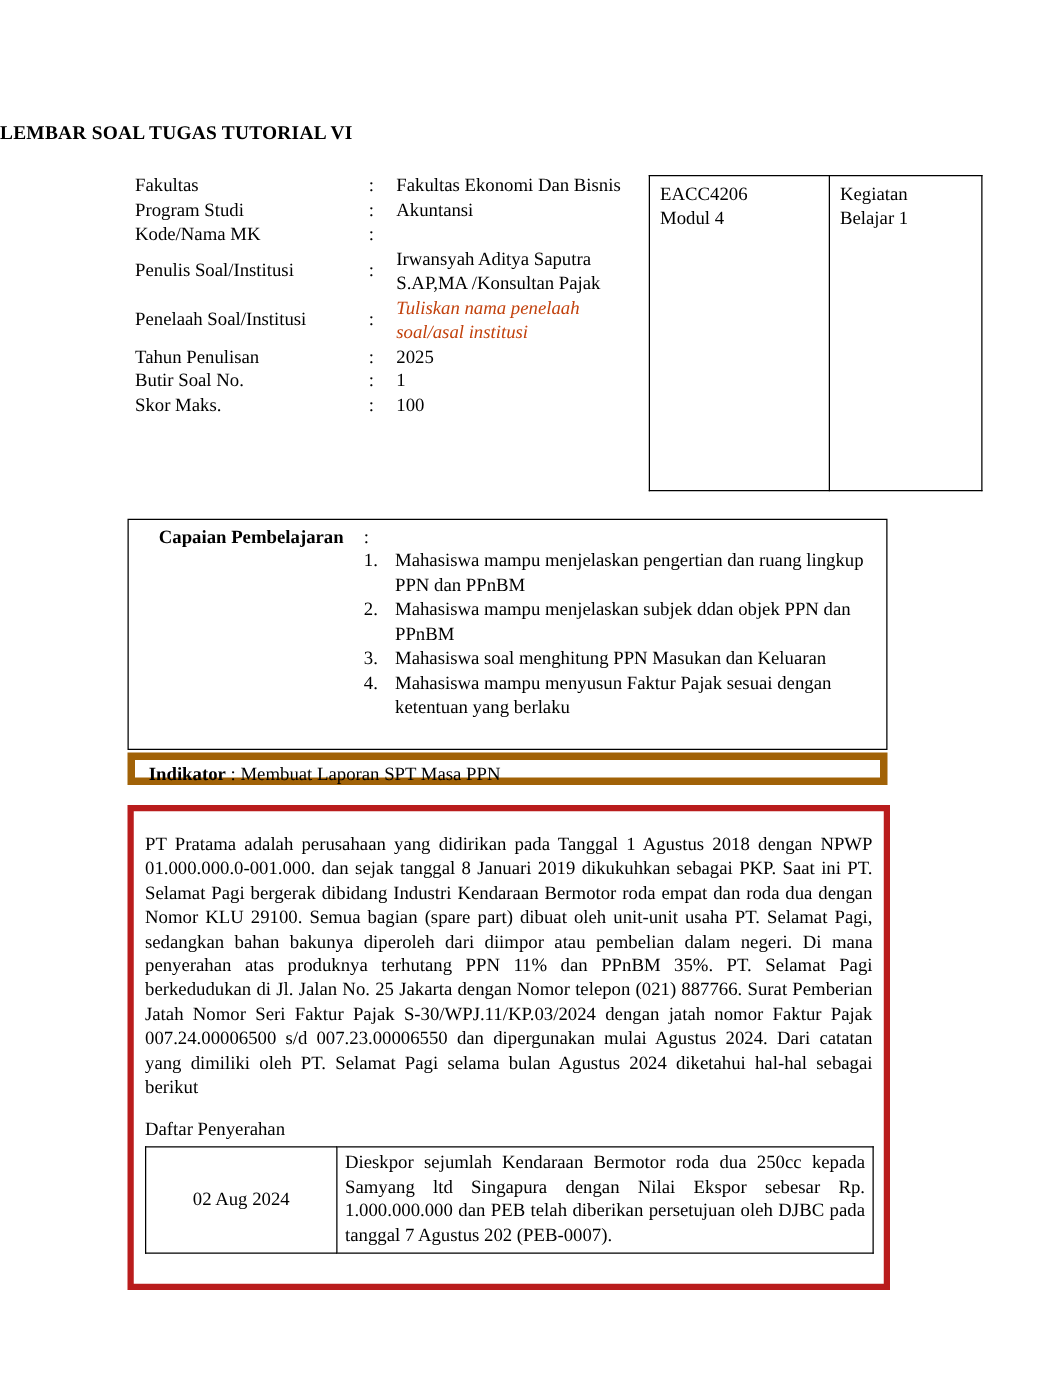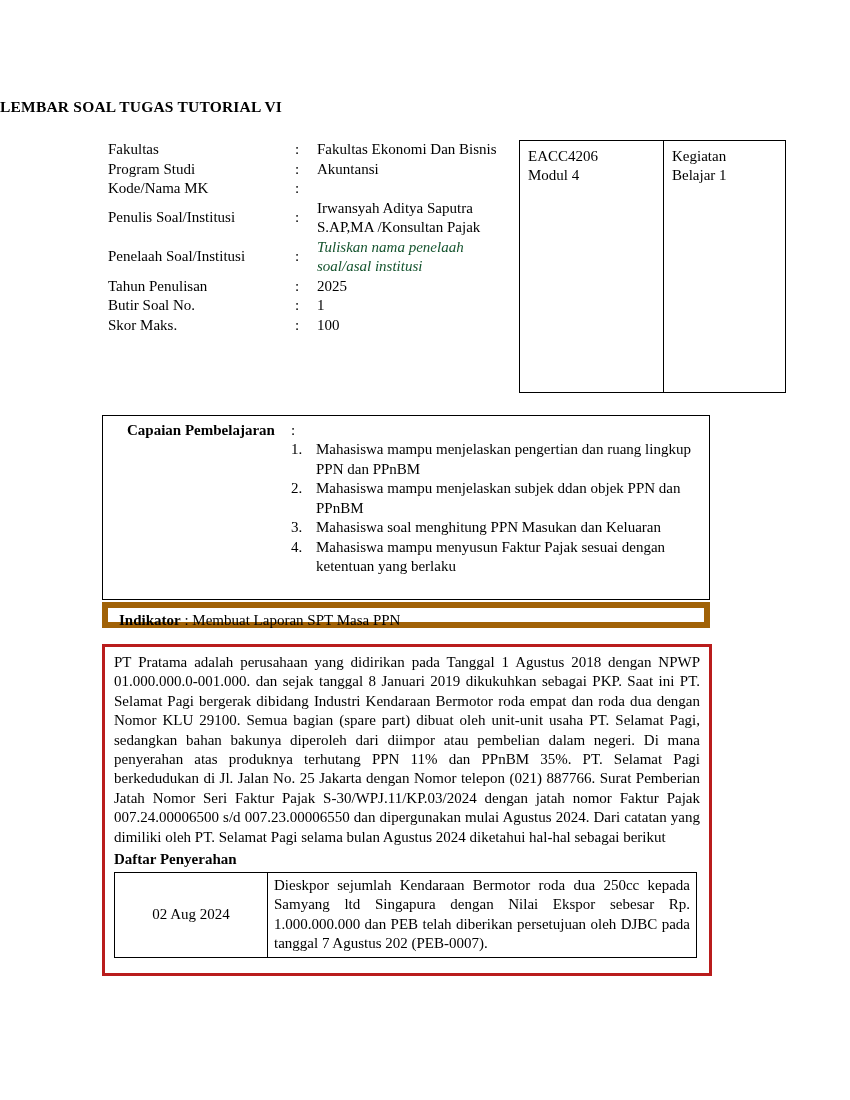--- a/index.html
+++ b/index.html
@@ -53,21 +53,21 @@
   }
   .meta-colon {
     width: 22px;
     flex: 0 0 22px;
   }
   .meta-value {
     flex: 1 1 auto;
     max-width: 180px;
   }
   .meta-value.red-italic {
-    color: #14532d;
+    color: #c2410c;
     font-style: italic;
   }
 
   
   .kode-table {
     position: absolute;
     left: 519px;
     top: 140px;
     width: 232px;
     height: 253px;
@@ -147,35 +147,35 @@
     padding-left: 11px;
   }
   .ind-label { font-weight: bold; }
 
   
   .case-box {
     position: absolute;
     left: 102px;
     top: 644px;
     width: 610px;
-    height: 332px;
-    border: 3px solid #b91c1c;
+    height: 388px;
+    border: 5px solid #b91c1c;
     box-sizing: border-box;
-    padding: 6px 9px 0 9px;
+    padding: 18px 9px 0 9px;
   }
   .case-para {
     font-size: 15px;
     line-height: 19.4px;
     text-align: justify;
     margin: 0;
   }
   .daftar-head {
     font-size: 15px;
-    font-weight: bold;
-    margin-top: 4px;
+    font-weight: normal;
+    margin-top: 16px;
     margin-bottom: 4px;
   }
   .daftar-table {
     width: 583px;
     border-collapse: collapse;
     table-layout: fixed;
   }
   .daftar-table td {
     border: 1px solid #000;
     font-size: 15px;

